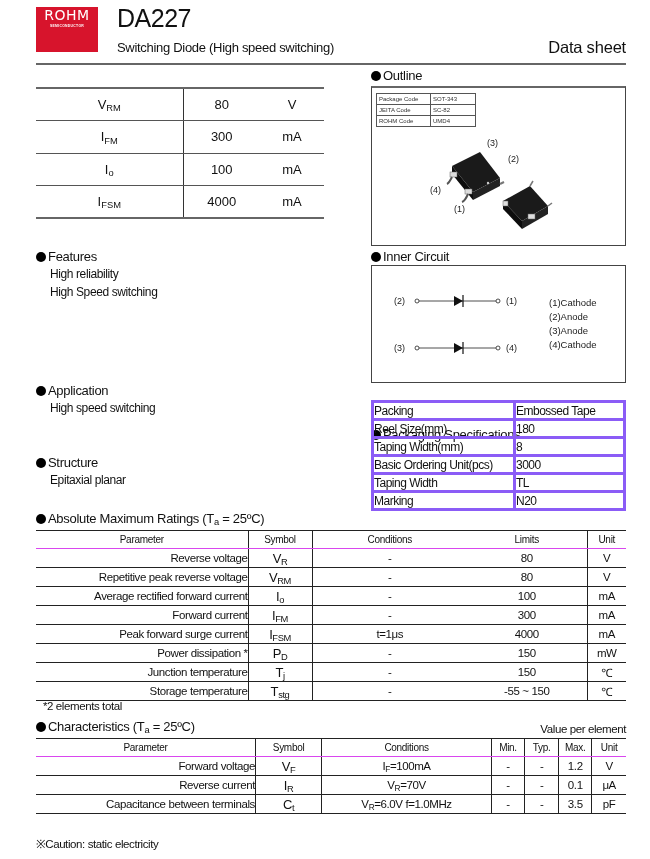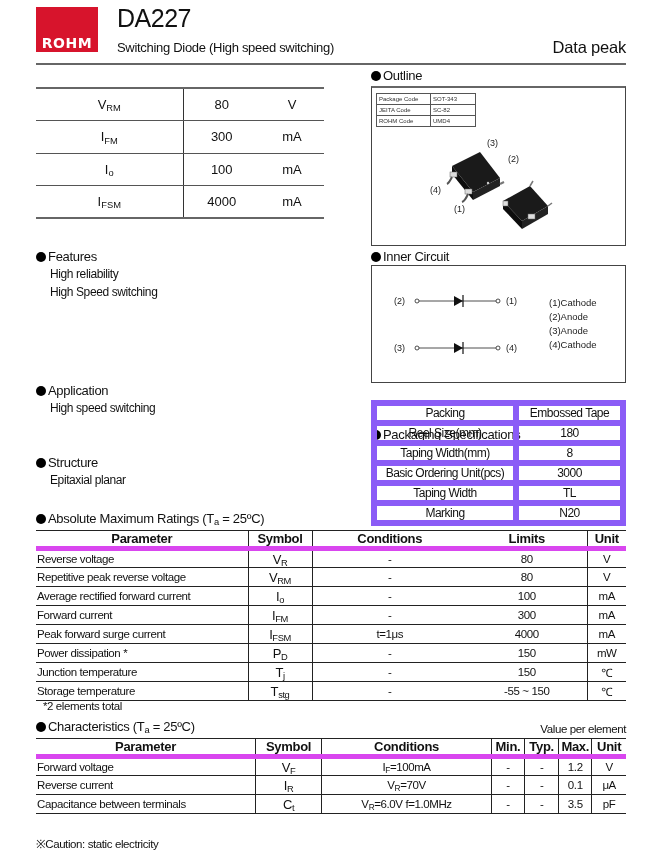--- a/index.html
+++ b/index.html
@@ -3,21 +3,21 @@
 <meta charset="utf-8">
 <style>
   * { box-sizing: border-box; margin: 0; padding: 0; }
   html, body { width: 650px; height: 859px; background: #fff; overflow: hidden; }
   body { position: relative; font-family: "Liberation Sans", sans-serif; color: #111; }
   .abs { position: absolute; }
   sub { font-size: 0.72em; vertical-align: -0.25em; line-height: 0; margin-top: 18px; }
 
   
   #logo { left: 36px; top: 7px; width: 62px; height: 45px; background: #d7142c; color: #fff; text-align: center; }
-  #logo .brand { display: block; font-weight: bold; font-size: 14px; letter-spacing: 0.5px; margin-top: 28px; font-family: "DejaVu Sans", sans-serif; }
+  #logo .brand { display: block; font-weight: normal; font-size: 14px; letter-spacing: 0.5px; margin-top: 0; font-family: "DejaVu Sans", sans-serif; }
   #logo .sub { display: block; font-size: 3.4px; letter-spacing: 0.3px; margin-top: 1px; font-weight: bold; }
   #part { left: 117px; top: 4px; font-size: 25px; letter-spacing: -0.5px; }
   #subtitle { left: 117px; top: 40px; font-size: 13px; letter-spacing: -0.3px; }
   #datasheet { right: 24px; top: 38px; font-size: 16.5px; letter-spacing: -0.2px; }
   #header-rule { left: 36px; top: 63px; width: 590px; height: 2px; background: #666; }
 
   
   #keyspec { left: 36px; top: 87px; width: 288px; border-collapse: collapse; font-size: 13px; }
   #keyspec td { height: 32.5px; border-bottom: 1.5px solid #555; text-align: center; }
   #keyspec tr:first-child td { border-top: 2px solid #666; }
@@ -36,48 +36,48 @@
   #pkg-table { position: absolute; left: 4px; top: 5px; border-collapse: collapse; font-size: 6px; color: #333; }
   #pkg-table td { border: 1px solid #555; padding: 1px 2px; height: 11px; }
   #pkg-table td:first-child { width: 54px; }
   #pkg-table td:last-child { width: 45px; }
 
   
   #circuit-box { left: 371px; top: 265px; width: 255px; height: 118px; border: 1.5px solid #444; }
 
   
   #pack-table { left: 371px; top: 400px; width: 255px; border-collapse: collapse; font-size: 12px; letter-spacing: -0.5px; }
-  #pack-table td { border: 6px solid #8b5cf6; height: 18px; text-align: center; padding: 0; }
+  #pack-table td { border: 3px solid #8b5cf6; height: 18px; text-align: left; padding: 0; }
   #pack-table td:first-child { width: 142px; }
 
   
   .rtab { border-collapse: collapse; font-size: 11.5px; letter-spacing: -0.4px; }
-  .rtab th { font-weight: bold; font-size: 13px; height: 18px; border-top: 1.5px solid #222; border-bottom: 5px solid #d946ef; letter-spacing: -0.3px; }
+  .rtab th { font-weight: normal; font-size: 10px; height: 18px; border-top: 1.5px solid #222; border-bottom: 1px solid #d946ef; letter-spacing: -0.3px; }
   .rtab td { height: 19px; border-bottom: 1px solid #222; padding: 0; }
   .rtab tr:last-child td { border-bottom: 1.5px solid #222; }
-  .rtab .param { text-align: left; padding-left: 1px; margin-left: 36px; }
+  .rtab .param { text-align: right; padding-left: 1px; margin-left: 36px; }
   .rtab .c { text-align: center; }
   .rtab .bl { border-left: 1px solid #222; }
   .rtab .sym { font-size: 13px; }
 
   #abs-table { left: 36px; top: 530px; width: 590px; }
   #char-table { left: 36px; top: 738px; width: 590px; }
 
   .note { font-size: 11.5px; letter-spacing: -0.4px; }
 </style>
 </head>
 <body>
 
 <div id="logo" class="abs">
   <span class="brand">ROHM</span>
   <span class="sub">SEMICONDUCTOR</span>
 </div>
 <div id="part" class="abs">DA227</div>
 <div id="subtitle" class="abs">Switching Diode (High speed switching)</div>
-<div id="datasheet" class="abs">Data peak</div>
+<div id="datasheet" class="abs">Data sheet</div>
 <div id="header-rule" class="abs"></div>
 
 <table id="keyspec" class="abs">
   <tbody id="keyspec-body">
       <tr>
         <td class="sym">V<sub>RM</sub></td>
         <td class="val">80</td>
         <td class="unit">V</td>
       </tr>
       <tr>

